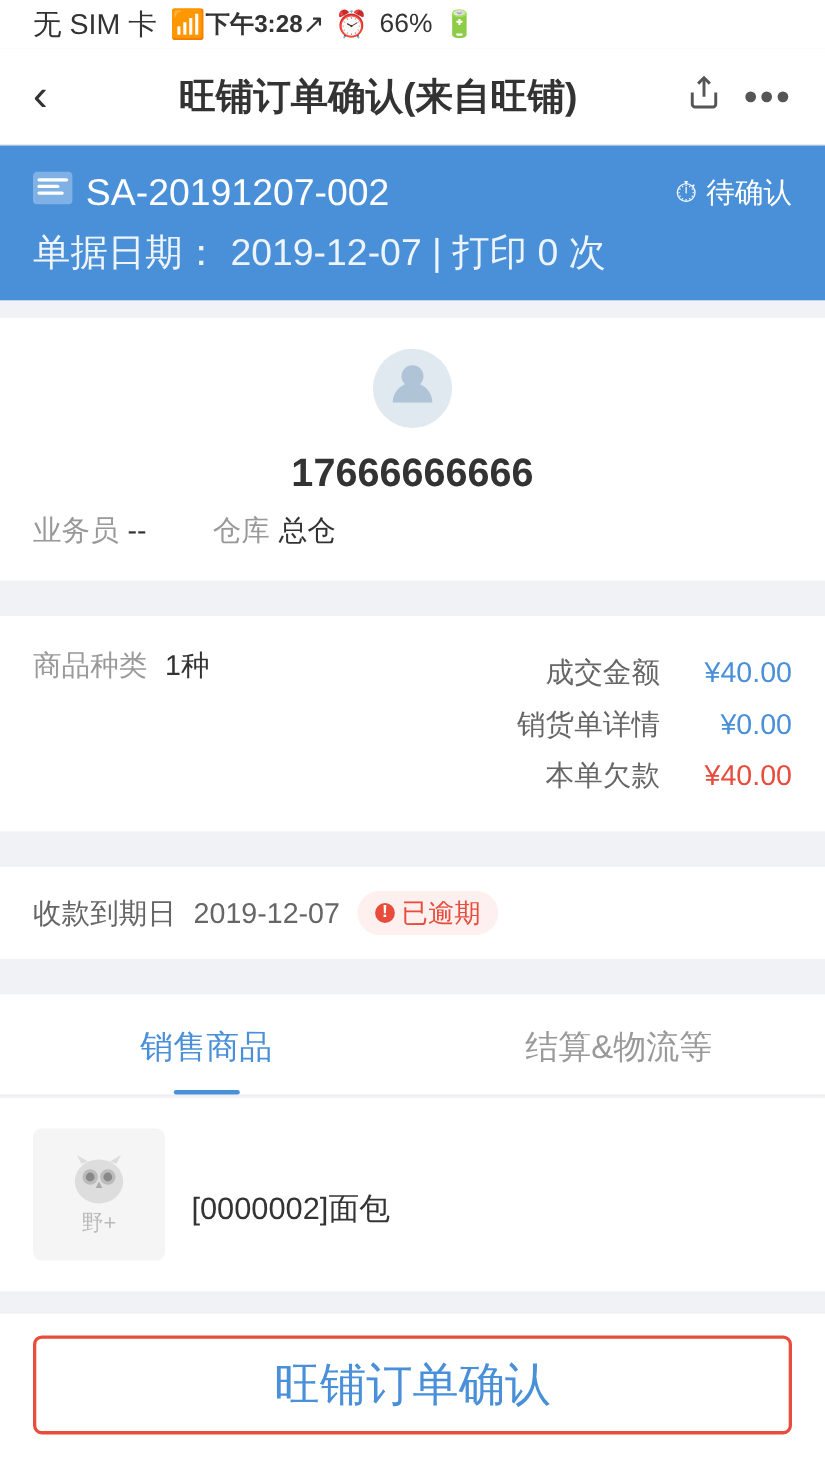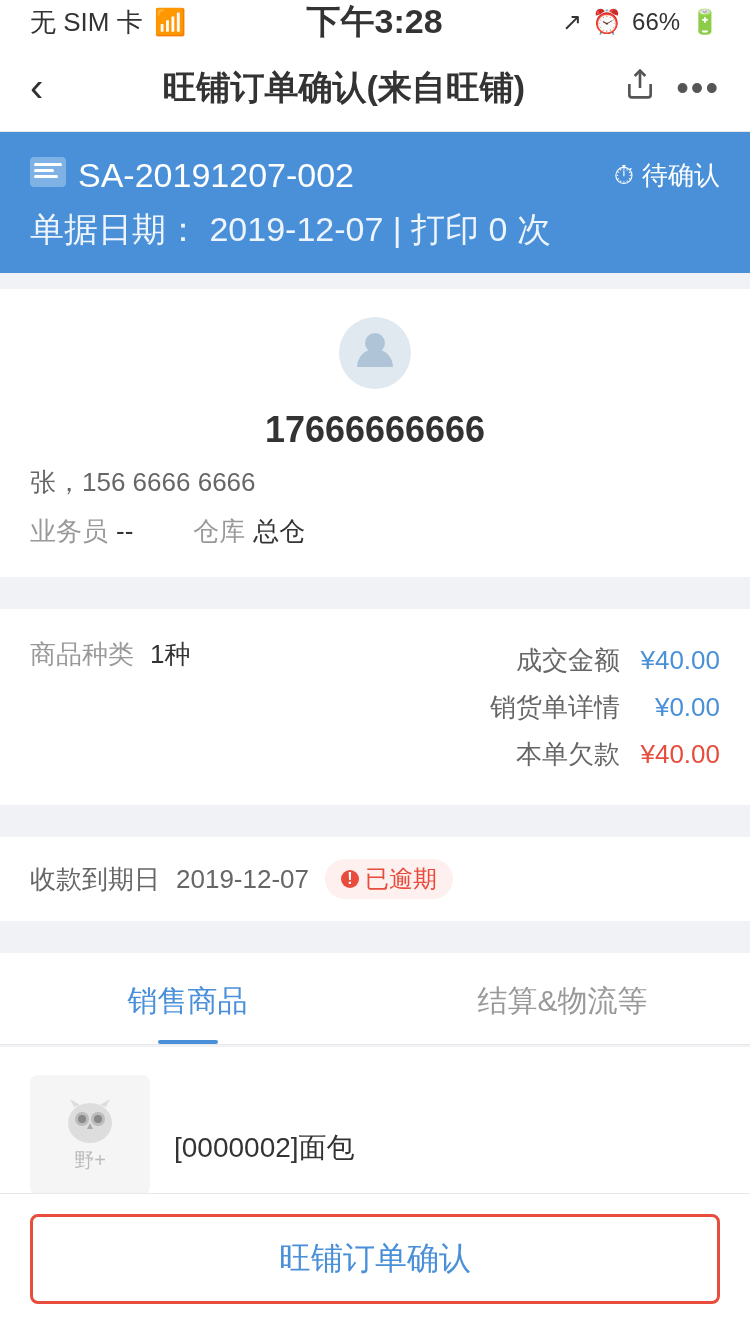--- a/index.html
+++ b/index.html
@@ -13,27 +13,26 @@
       color: #333;
       position: relative;
     }
 
     
     .status-bar {
       height: 44px;
       background: #fff;
       display: flex;
       align-items: center;
-      justify-content: space-between;
       padding: 0 30px;
       font-size: 26px;
       font-weight: 500;
     }
     .status-bar-left { display: flex; align-items: center; gap: 12px; }
-    .status-bar-center { font-size: 34px; font-weight: 600; }
+    .status-bar-center { font-size: 22px; font-weight: 600; }
     .status-bar-right { display: flex; align-items: center; gap: 10px; font-size: 24px; }
 
     
     .nav-bar {
       height: 88px;
       background: #fff;
       display: flex;
       align-items: center;
       padding: 0 30px;
       border-bottom: 1px solid #e8e8e8;
@@ -158,20 +157,21 @@
     .summary-label { color: #999; }
     .summary-count { color: #333; font-weight: 500; }
     .summary-right {
       text-align: right;
       font-size: 26px;
       line-height: 1.8;
     }
     .summary-row {
       display: flex;
       justify-content: flex-end;
+      gap: 20px;
       align-items: flex-end;
     }
     .amount-label { color: #666; }
     .amount-value { color: #4a90d9; font-weight: 500; min-width: 100px; text-align: right; }
     .amount-value.red { color: #e74c3c; }
 
     
     .due-date-row {
       background: #fff;
       padding: 22px 30px;
@@ -300,21 +300,21 @@
       background: #fff;
       padding: 20px 30px 30px;
       border-top: 1px solid #e8e8e8;
     }
     .confirm-btn {
       width: 100%;
       height: 90px;
       background: #fff;
       border: 3px solid #e74c3c;
       border-radius: 8px;
-      font-size: 32px;
+      font-size: 42px;
       color: #4a90d9;
       cursor: pointer;
       display: flex;
       align-items: center;
       justify-content: center;
       font-weight: 500;
     }
 
     .divider {
       height: 16px;
@@ -383,21 +383,20 @@
     <div class="avatar">
       <span class="avatar-icon">
         <svg width="44" height="44" viewBox="0 0 44 44" fill="none">
           <circle cx="22" cy="16" r="10" fill="#b0c4d8"></circle>
           <path d="M4 40c0-9.9 8.1-18 18-18s18 8.1 18 18" fill="#b0c4d8"></path>
         </svg>
       </span>
     </div>
     <div class="customer-phone">17666666666</div>
   </div>
-  <div class="customer-name">张，156 6666 6666</div>
   <div class="customer-meta">
     <div class="meta-item">
       <span class="meta-label">业务员</span>
       <span class="meta-value">--</span>
     </div>
     <div class="meta-item">
       <span class="meta-label">仓库</span>
       <span class="meta-value">总仓</span>
     </div>
   </div>

